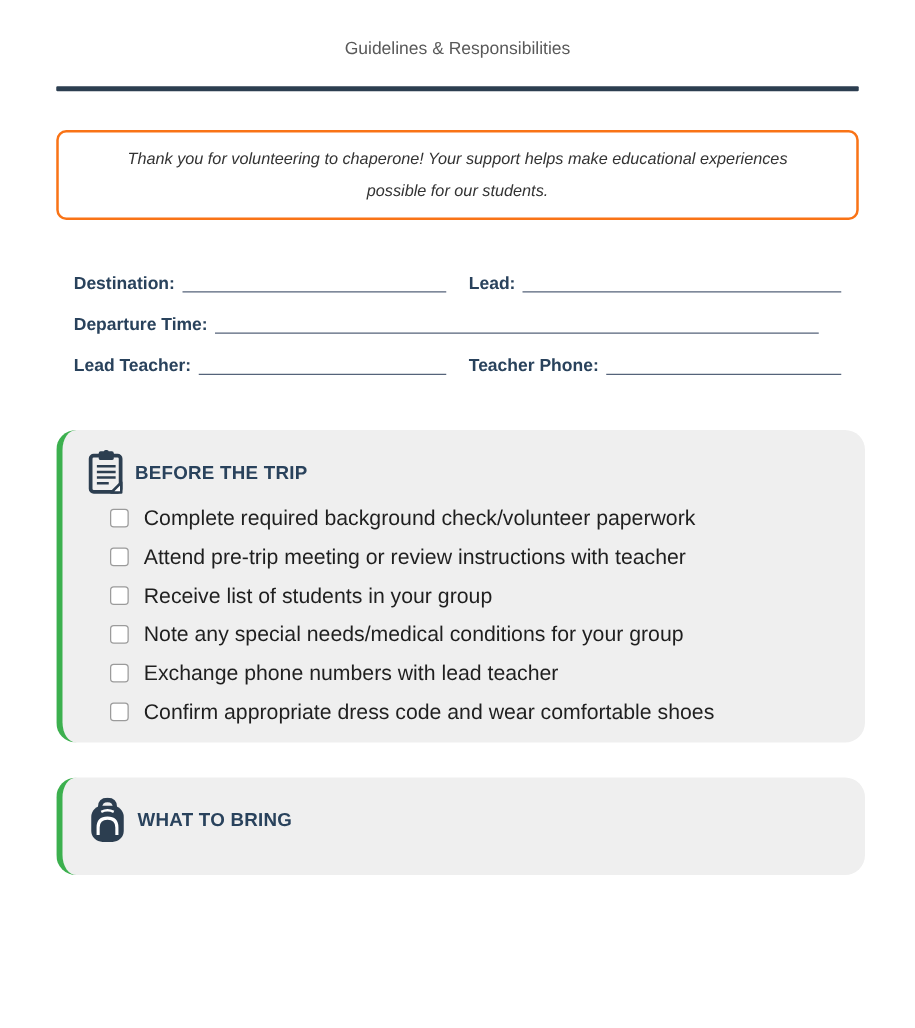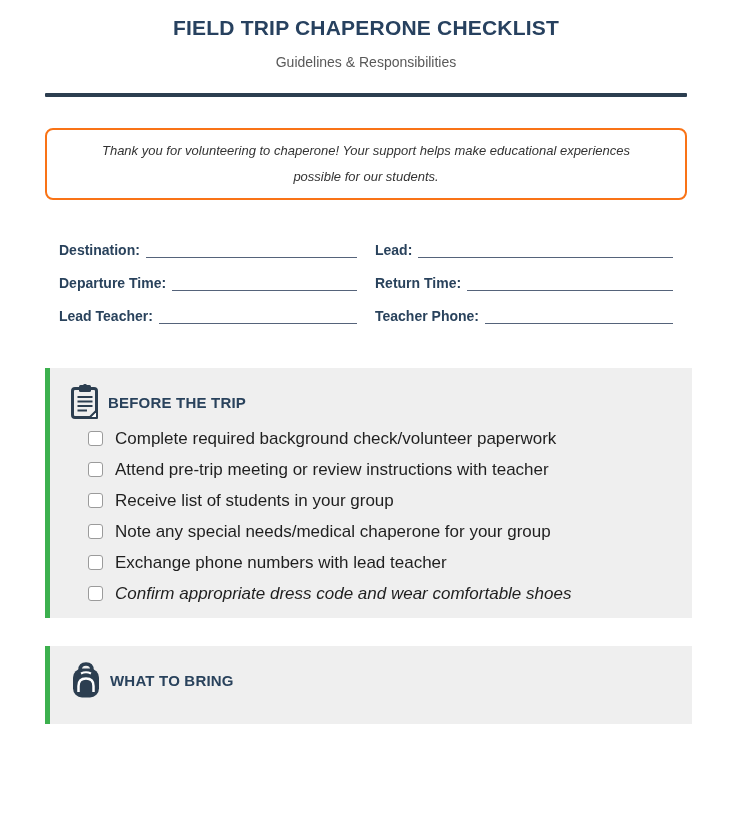--- a/index.html
+++ b/index.html
@@ -63,21 +63,21 @@
     flex: 1;
     border-bottom: 1.5px solid #55637a;
     height: 15px;
   }
 
   
   .card {
     margin: 44px 40px 0 45px;
     background: #efefef;
     border-left: 5px solid #3cb04e;
-    border-radius: 0;
+    border-radius: 16px;
     padding: 16px 20px;
   }
   .card + .card { margin-top: 28px; }
   .card-head {
     display: flex;
     align-items: center;
     height: 36px;
     margin-bottom: 10px;
   }
   .card-icon { display: inline-flex; margin-right: 8px; }
@@ -87,41 +87,40 @@
     color: #29425c;
     letter-spacing: 0.2px;
   }
   .items { margin-left: 18px; }
   .item {
     display: flex;
     align-items: center;
     margin-bottom: 14px;
     height: 17px;
   }
-  .item:last-child { margin-bottom: 0; font-style: italic; }
+  .item:last-child { margin-bottom: 0; }
   .checkbox {
     width: 15px;
     height: 15px;
     flex: 0 0 15px;
     background: #ffffff;
     border: 1.5px solid #9b9b9b;
     border-radius: 3px;
   }
   .item-label {
     margin-left: 12px;
     font-size: 17px;
     color: #1f1f1f;
   }
 </style>
 </head>
 <body>
 
 <div class="page">
 
-  <div class="title">FIELD TRIP CHAPERONE CHECKLIST</div>
   <div class="subtitle">Guidelines &amp; Responsibilities</div>
   <div class="rule"></div>
 
   <div class="intro">
     <span>Thank you for volunteering to chaperone! Your support helps make educational experiences possible for our students.</span>
   </div>
 
   <div class="fields">
     <div class="field-row">
       <div class="field col-left">
@@ -129,24 +128,20 @@
         <span class="fline"></span>
       </div>
       <div class="field">
         <span class="flabel">Lead:</span>
         <span class="fline"></span>
       </div>
     </div>
     <div class="field-row">
       <div class="field col-left">
         <span class="flabel">Departure Time:</span>
-        <span class="fline"></span>
-      </div>
-      <div class="field">
-        <span class="flabel">Return Time:</span>
         <span class="fline"></span>
       </div>
     </div>
     <div class="field-row">
       <div class="field col-left">
         <span class="flabel">Lead Teacher:</span>
         <span class="fline"></span>
       </div>
       <div class="field">
         <span class="flabel">Teacher Phone:</span>
@@ -179,21 +174,21 @@
       <div class="item">
         <span class="checkbox"></span>
         <span class="item-label">Attend pre-trip meeting or review instructions with teacher</span>
       </div>
       <div class="item">
         <span class="checkbox"></span>
         <span class="item-label">Receive list of students in your group</span>
       </div>
       <div class="item">
         <span class="checkbox"></span>
-        <span class="item-label">Note any special needs/medical chaperone for your group</span>
+        <span class="item-label">Note any special needs/medical conditions for your group</span>
       </div>
       <div class="item">
         <span class="checkbox"></span>
         <span class="item-label">Exchange phone numbers with lead teacher</span>
       </div>
       <div class="item">
         <span class="checkbox"></span>
         <span class="item-label">Confirm appropriate dress code and wear comfortable shoes</span>
       </div>
     </div>

